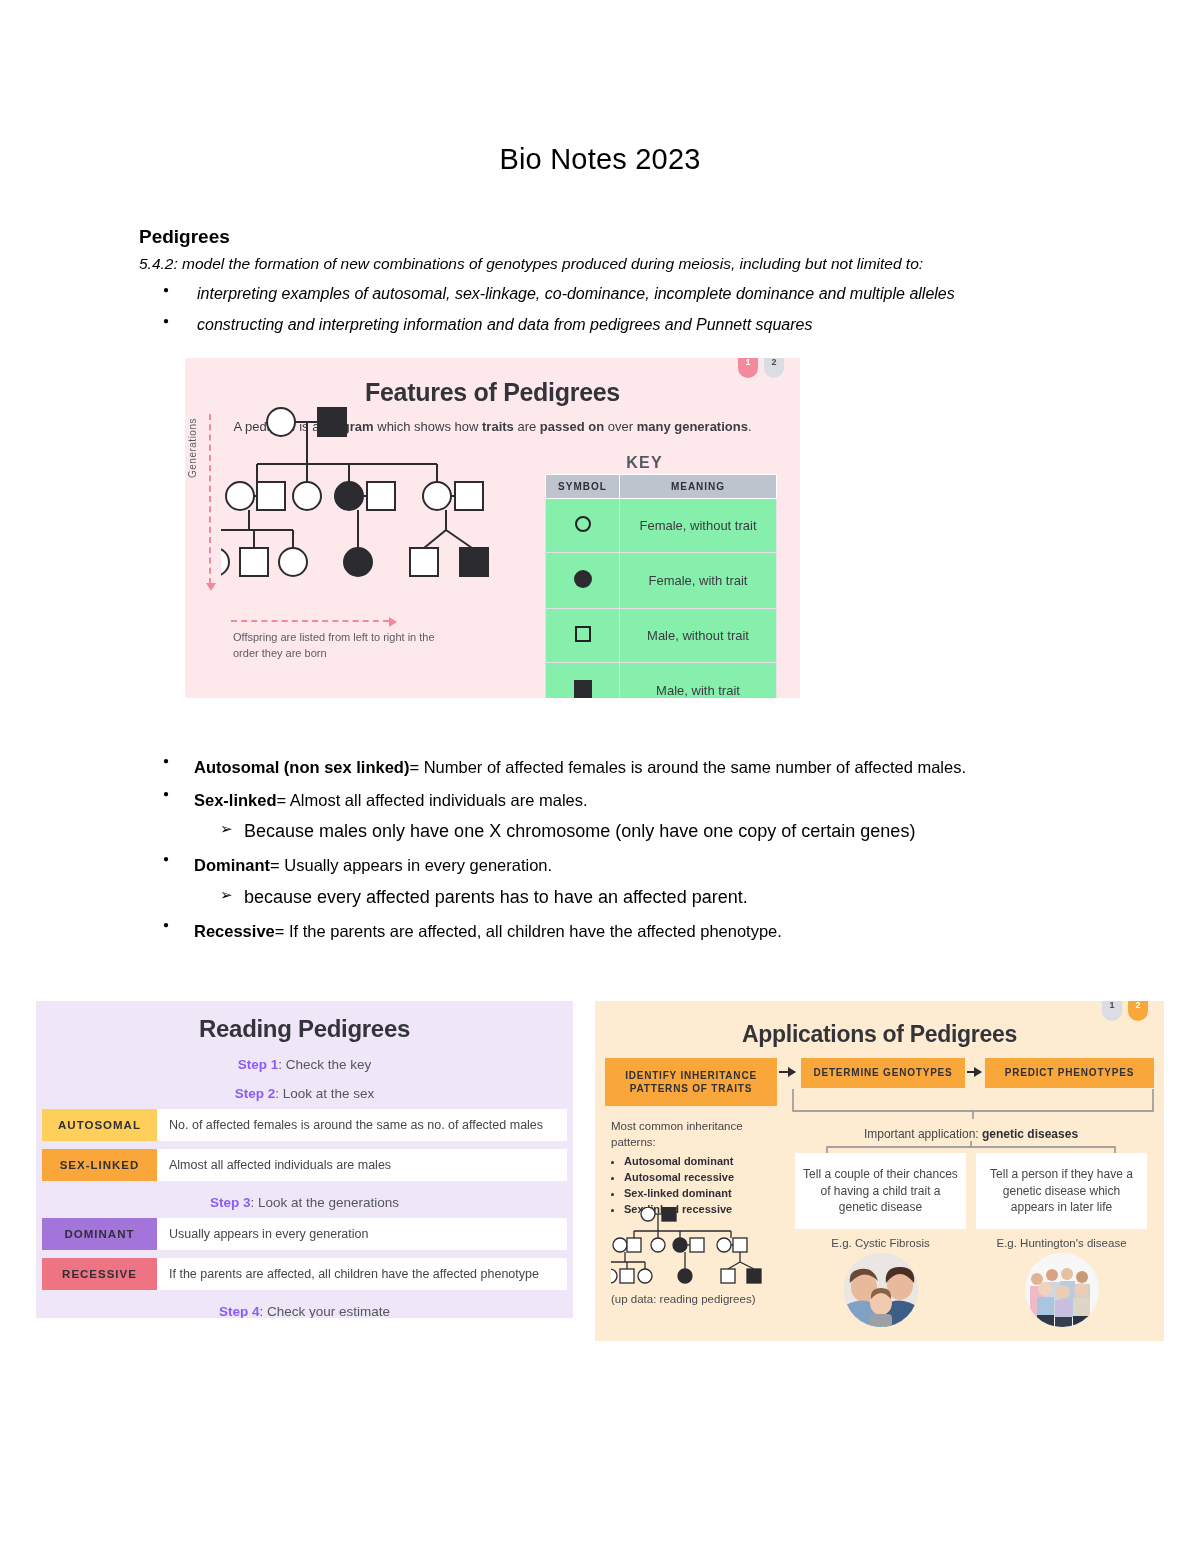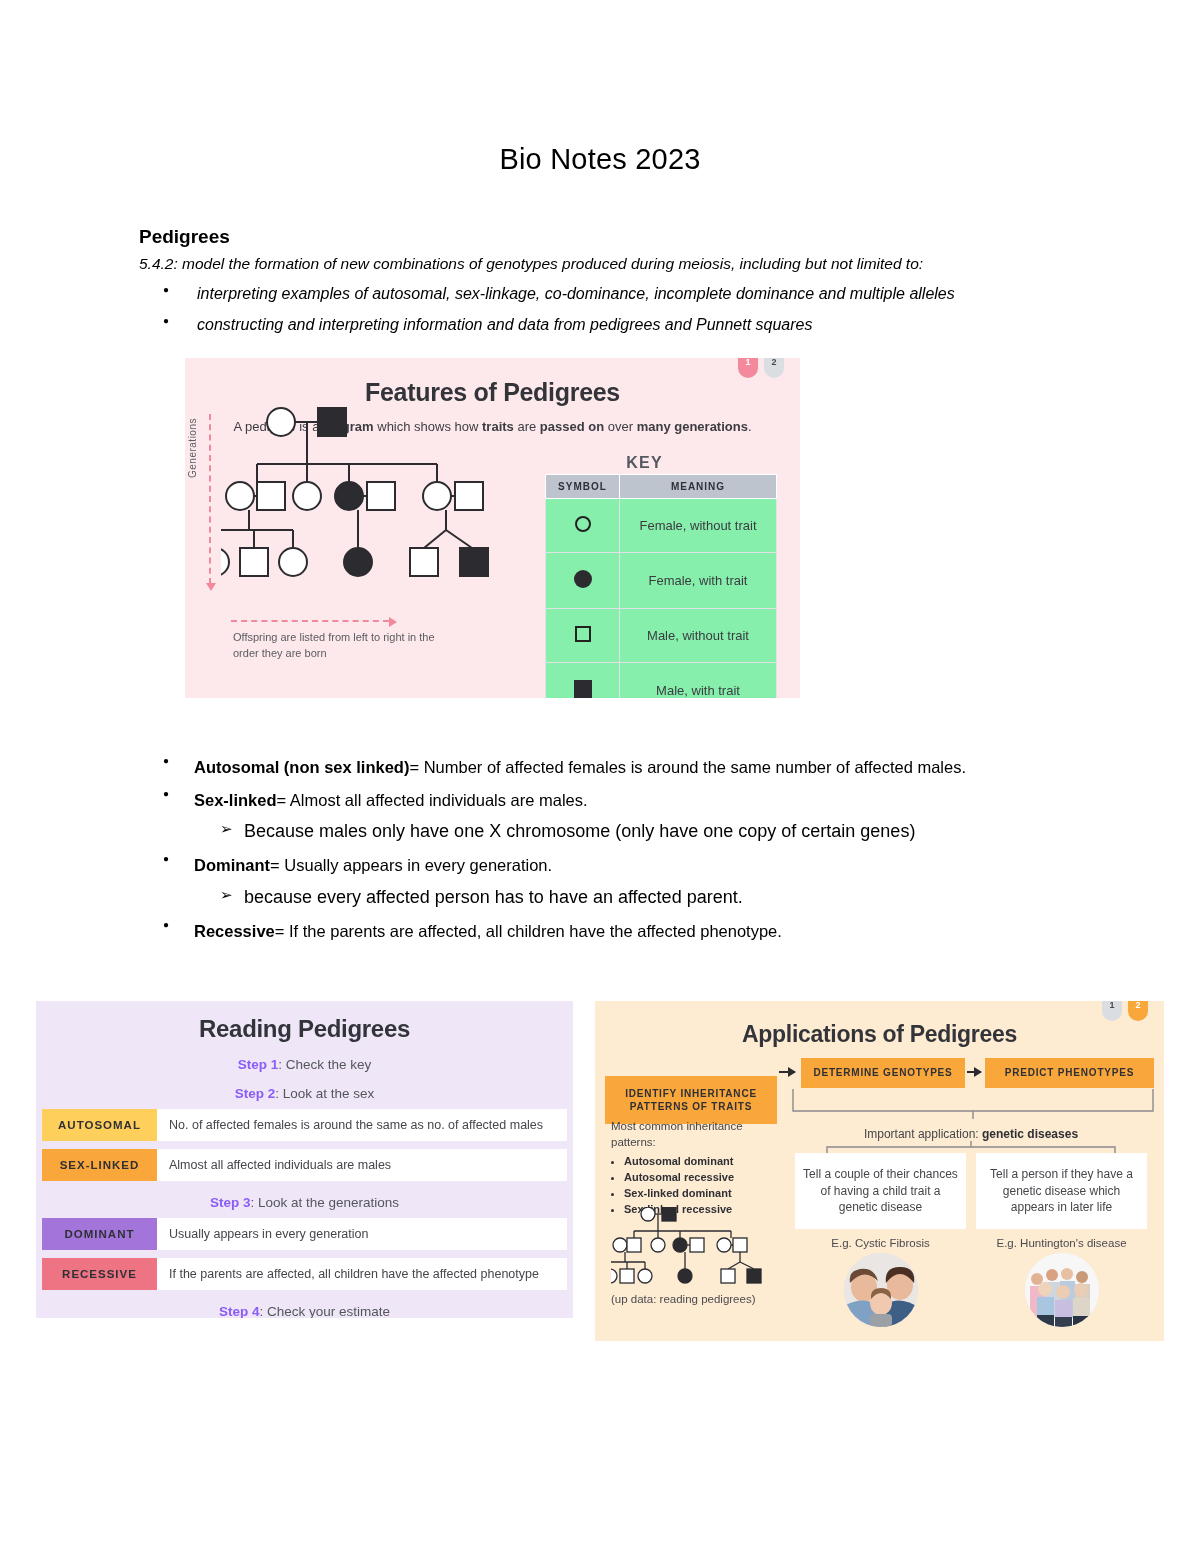--- a/index.html
+++ b/index.html
@@ -187,21 +187,21 @@
   }
   .flow{
     position:absolute; left:10px; top:57px; width:549px; height:50px;
   }
   .flow-box{
     position:absolute; background:#F9A63A; color:#2f3036;
     font-size:10px; font-weight:700; letter-spacing:.8px;
     display:flex; align-items:center; justify-content:center; text-align:center;
     padding:4px 6px; line-height:1.35;
   }
-  .fb1{ left:0;   top:0;  width:172px; height:48px;margin-top:18px; }
+  .fb1{ left:0;   top:0;  width:172px; height:48px; }
   .fb2{ left:196px; top:0; width:164px; height:30px; }
   .fb3{ left:380px; top:0; width:169px; height:30px; }
   .flow-arrow{
     position:absolute; top:13px; height:2px; background:#2b2b30;
   }
   .flow-arrow:after{
     content:""; position:absolute; right:-1px; top:-4px;
     border-top:5px solid transparent; border-bottom:5px solid transparent;
     border-left:8px solid #2b2b30;
   }
@@ -367,21 +367,21 @@
   </li>
   <li>
     <b>Sex-linked</b><span>= Almost all affected individuals are males.</span>
     <ul class="sub">
       <li>Because males only have one X chromosome (only have one copy of certain genes)</li>
     </ul>
   </li>
   <li>
     <b>Dominant</b><span>= Usually appears in every generation.</span>
     <ul class="sub">
-      <li>because every affected person has to have an affected parent.</li>
+      <li>because every affected parents has to have an affected parent.</li>
     </ul>
   </li>
   <li>
     <b>Recessive</b><span>= If the parents are affected, all children have the affected phenotype.</span>
   </li>
 </ul>
 
 <div class="card-purple">
   <h2>Reading Pedigrees</h2>
 

